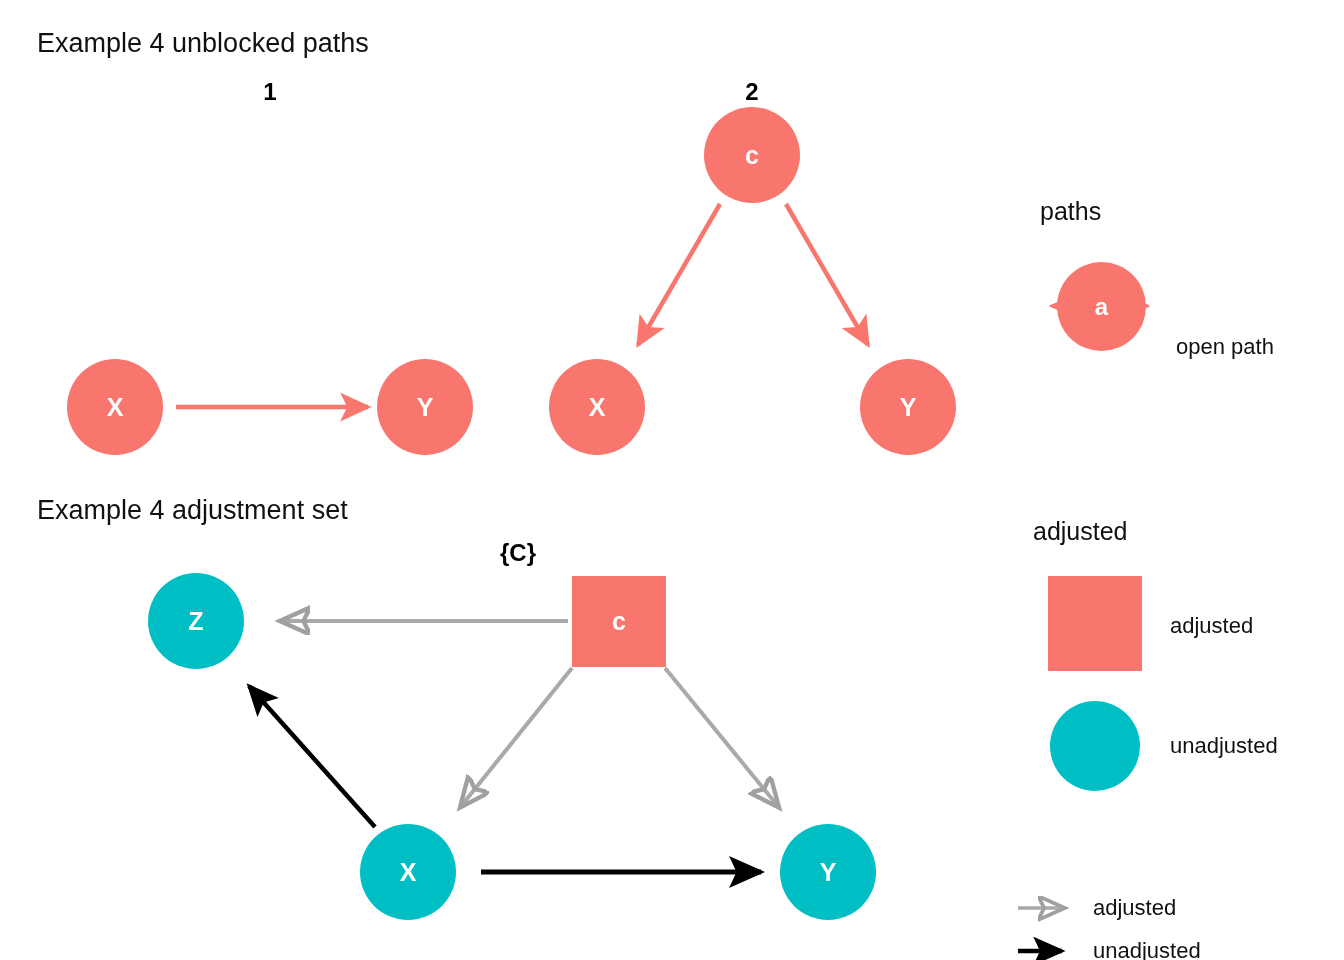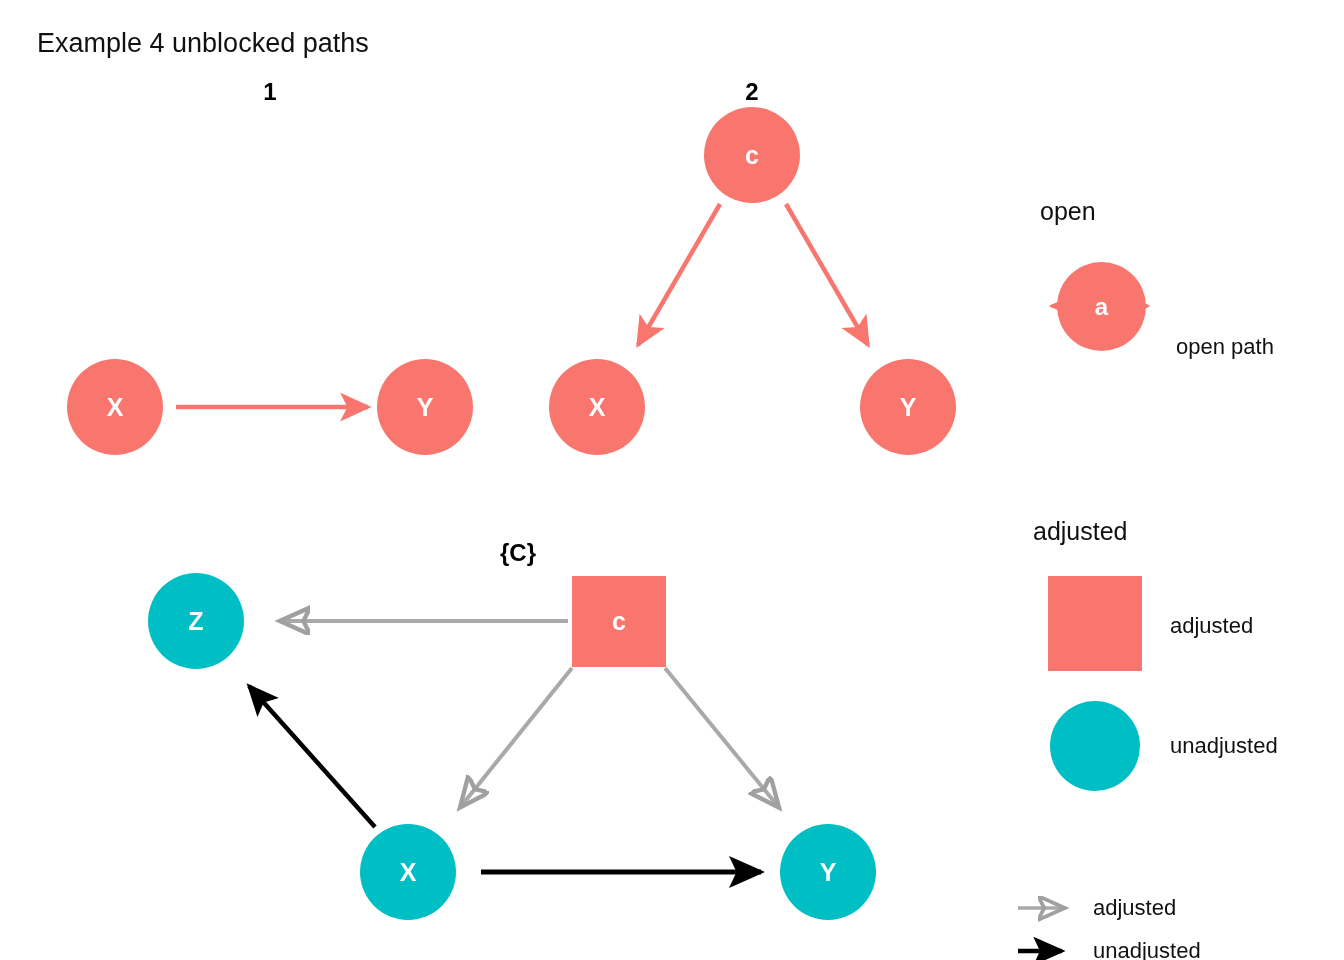--- a/index.html
+++ b/index.html
@@ -72,24 +72,25 @@
 
   <div class="abs facet-label" style="left:717px;top:80px;width:70px;">2</div>
 
   <div class="abs node" style="left:67px;top:359px;width:96px;height:96px;background:#F8766D;">X</div>
   <div class="abs node" style="left:377px;top:359px;width:96px;height:96px;background:#F8766D;">Y</div>
 
   <div class="abs node" style="left:704px;top:107px;width:96px;height:96px;background:#F8766D;">c</div>
   <div class="abs node" style="left:549px;top:359px;width:96px;height:96px;background:#F8766D;">X</div>
   <div class="abs node" style="left:860px;top:359px;width:96px;height:96px;background:#F8766D;">Y</div>
 
-  <div class="abs legend-title" style="left:1040px;top:199px;">open</div>
+  <div class="abs legend-title" style="left:1040px;top:199px;">paths</div>
   <div class="abs node" style="left:1057px;top:262px;width:89px;height:89px;background:#F8766D;font-size:24px;">a</div>
   <div class="abs legend-label" style="left:1176px;top:296px;margin-top:40px;">open path</div>
 
+  <div class="abs panel-title" style="left:37px;top:497px;">Example 4 adjustment set</div>
 
   <div class="abs facet-label" style="left:478px;top:541px;width:80px;">{C}</div>
 
   <div class="abs node" style="left:148px;top:573px;width:96px;height:96px;background:#00BFC4;">Z</div>
   <div class="abs node square" style="left:572px;top:576px;width:94px;height:91px;background:#F8766D;">c</div>
   <div class="abs node" style="left:360px;top:824px;width:96px;height:96px;background:#00BFC4;">X</div>
   <div class="abs node" style="left:780px;top:824px;width:96px;height:96px;background:#00BFC4;">Y</div>
 
   <div class="abs legend-title" style="left:1033px;top:519px;">adjusted</div>
 

